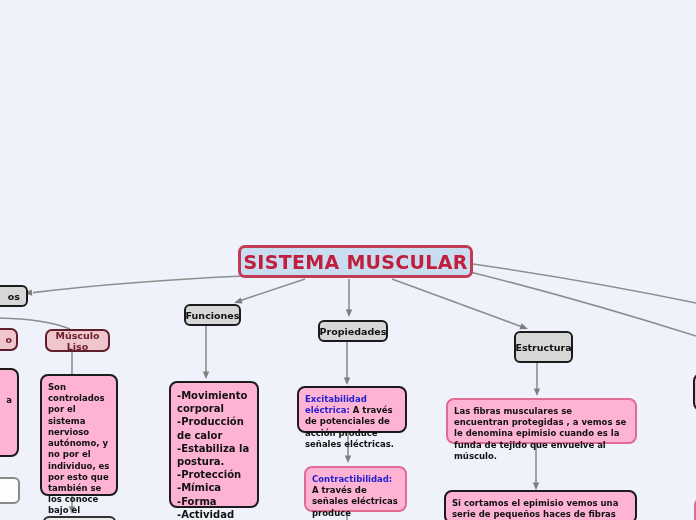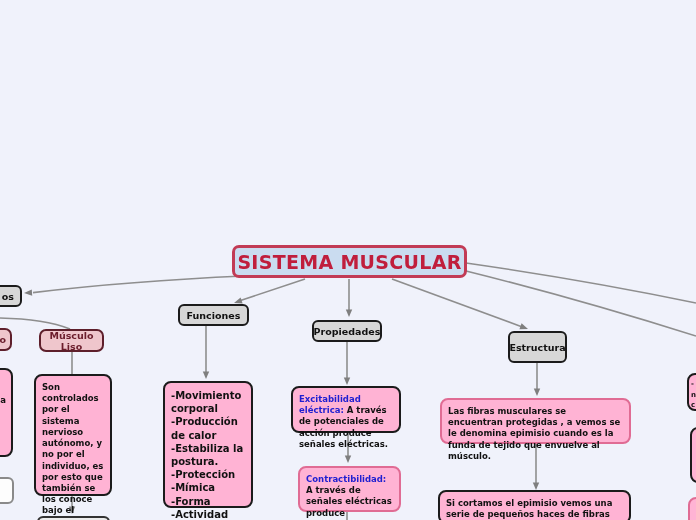--- a/index.html
+++ b/index.html
@@ -4,21 +4,21 @@
 <style>
   html,body{margin:0;padding:0;}
   .canvas{
     position:relative; width:696px; height:520px; overflow:hidden;
     background:#f0f2fb;
     font-family:"DejaVu Sans", sans-serif;
   }
   .edges{position:absolute;left:0;top:0;z-index:1;}
   .box{
     position:absolute; box-sizing:border-box; z-index:2;
-    font-family:"DejaVu Sans", sans-serif; font-weight:bold;
+    font-family:"DejaVu Sans", sans-serif; font-weight:bold;margin-left:6px;
   }
   .title-box{
     left:232px; top:245px; width:235px; height:33px;
     background:#cadcf0; border:3px solid #c23b55; border-radius:7px;
     color:#c01e3c; font-size:19px; letter-spacing:.3px;
     display:flex; align-items:center; justify-content:center;
   }
   .gnode{
     background:#d7d7d7; border:2px solid #1b1b1b; border-radius:6px;
     color:#111; font-size:9.5px;
@@ -90,21 +90,21 @@
   </div>
 
   <div class="box whitebox" style="left:-16px; top:477px; width:30px; height:27px;"></div>
 
   <div class="box mnode" style="left:39px; top:329px; width:65px; height:23px;text-align:center;">Músculo Liso</div>
 
   <div class="box content" style="left:34px; top:374px; width:78px; height:122px;">Son controlados por el sistema nervioso autónomo, y no por el individuo, es por esto que también se los conoce bajo el nombre de involuntarios.</div>
 
   <div class="box staging" style="left:37px; top:516px; width:73px; height:20px;"></div>
 
-  <div class="box gnode" style="left:178px; top:304px; width:71px; height:22px;">Funciones</div>
+  <div class="box gnode" style="left:178px; top:304px; width:57px; height:22px;">Funciones</div>
 
   <div class="box content pre" style="left:163px; top:381px; width:90px; height:127px; font-size:10px;">-Movimiento corporal
 -Producción de calor
 -Estabiliza la postura.
 -Protección
 -Mímica
 -Forma
 -Actividad motora de los órganos internos.
 -La locomoción
 -Circulación</div>

